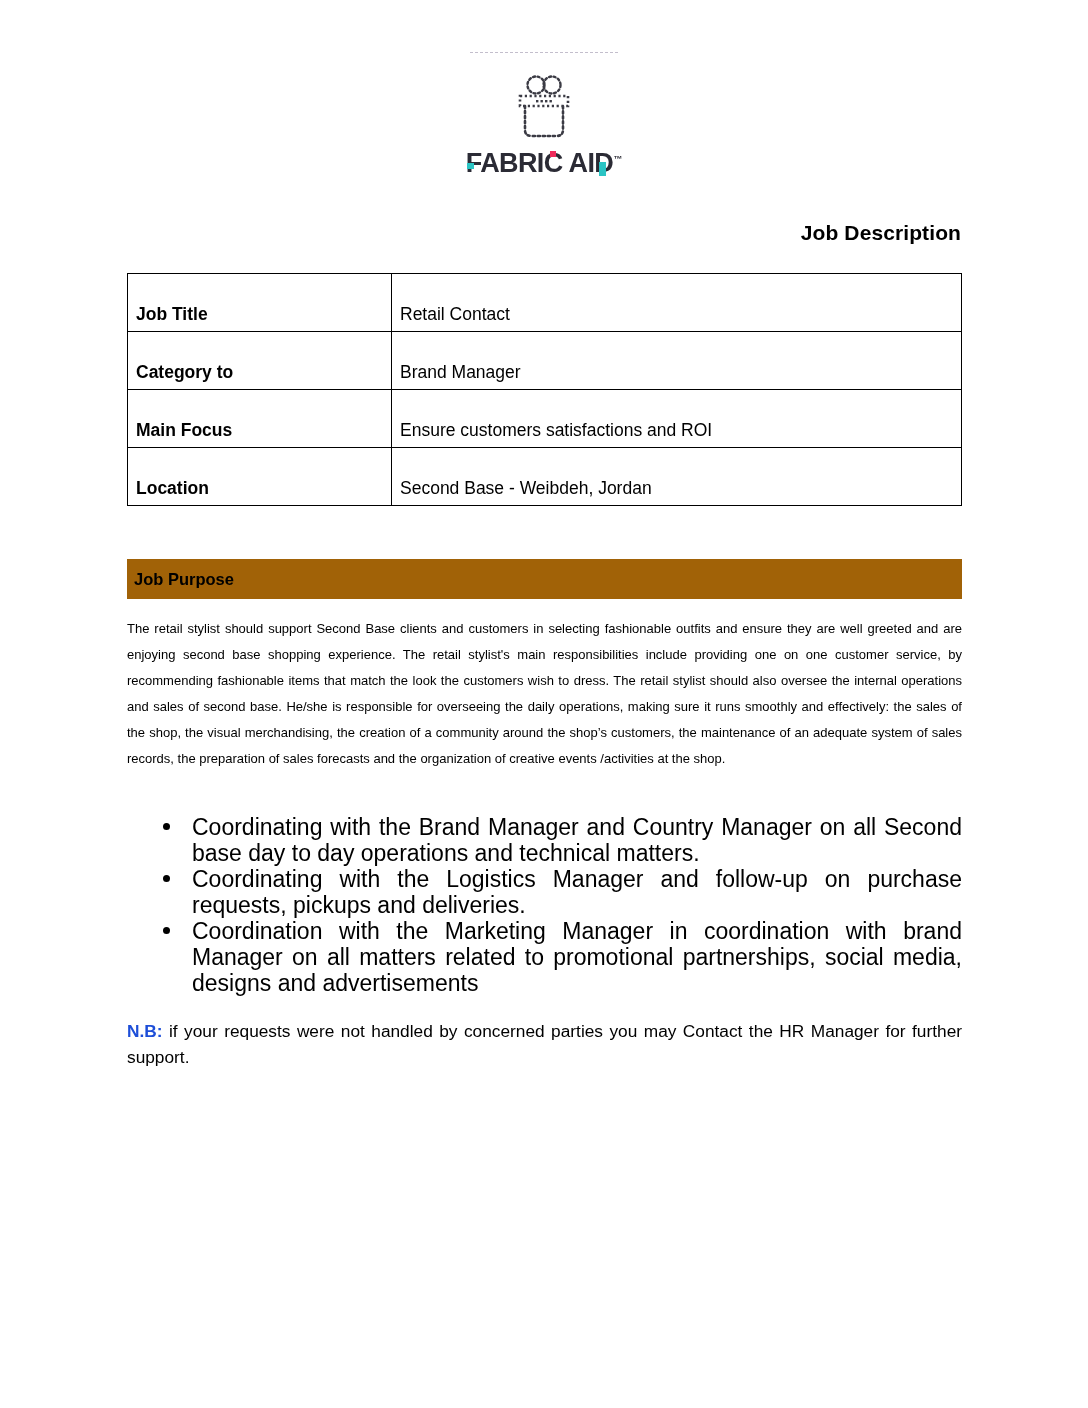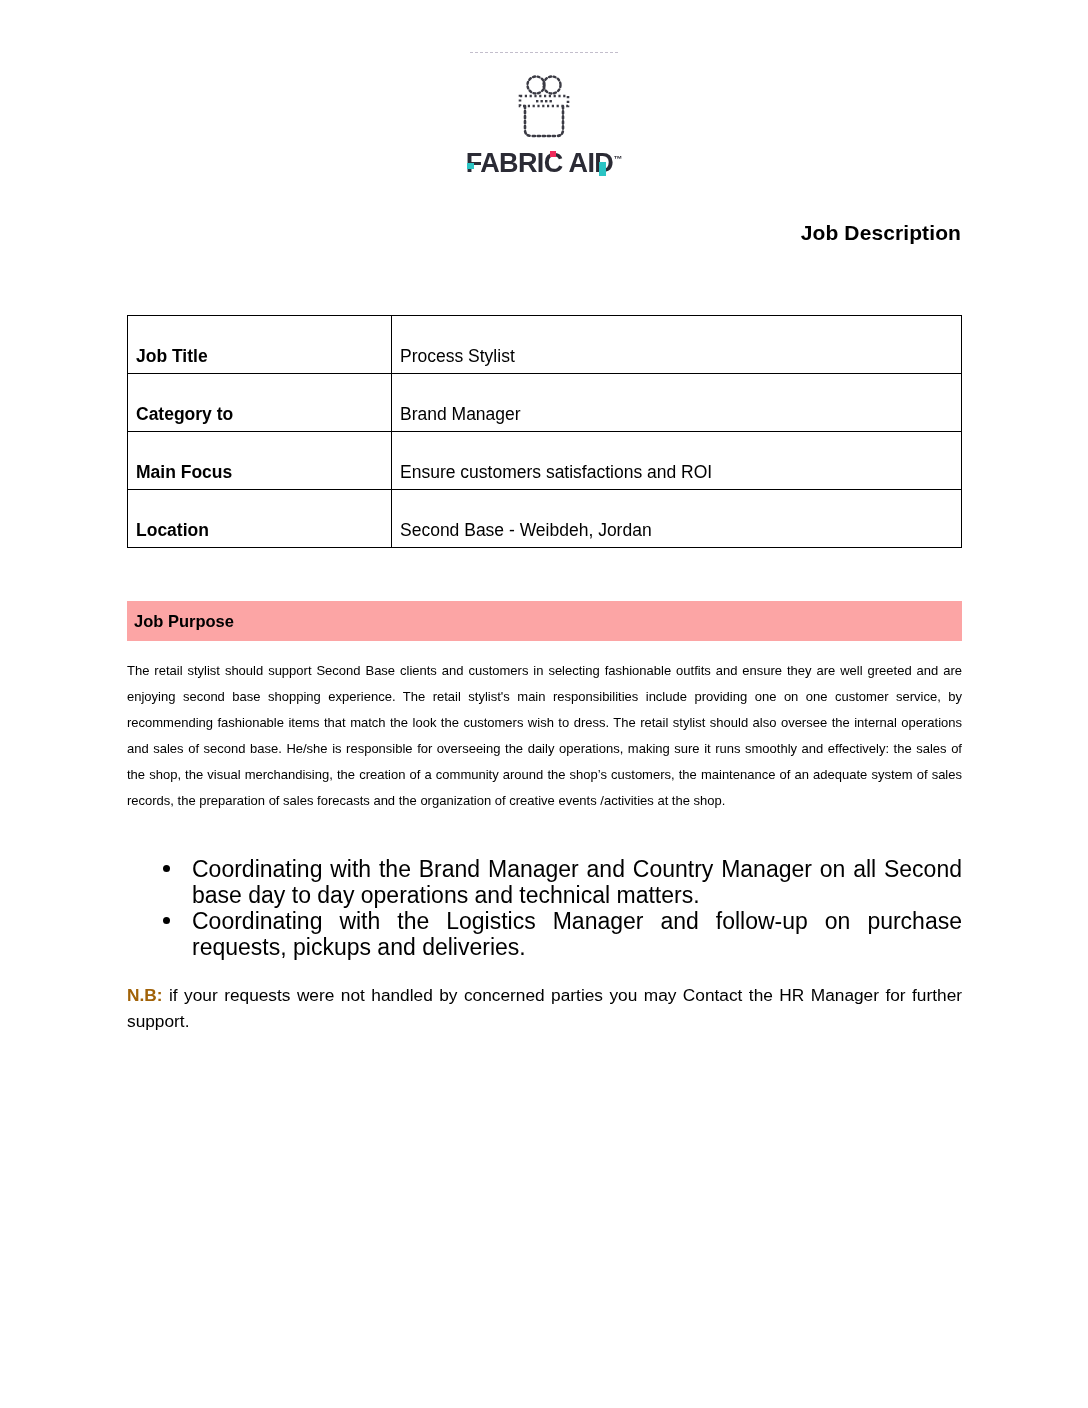--- a/index.html
+++ b/index.html
@@ -92,21 +92,21 @@
     text-align: right;
     font-size: 21px;
     font-weight: 700;
     margin-top: 44px;
     letter-spacing: .1px;
   }
 
   
   .info-table {
     width: 835px;
-    margin-top: 70px;
+    margin-top: 28px;
     border-collapse: collapse;
     table-layout: fixed;
   }
   .info-table td {
     border: 1.4px solid #000000;
     height: 50px;
     vertical-align: bottom;
     padding: 0 0 7px 8px;
     font-size: 17.5px;
     line-height: 1.15;
@@ -115,21 +115,21 @@
     width: 255px;
     font-weight: 700;
   }
   .info-table td.value {
     font-weight: 400;
   }
 
   
   .section-band {
     width: 835px;
-    background: #fca5a5;
+    background: #a16207;
     font-weight: 700;
     font-size: 16.5px;
     padding: 11px 0 11px 7px;
     box-sizing: border-box;
     line-height: 1.1;
   }
   .band-job-purpose { margin-top: 53px; }
   .band-work-relations { margin-top: 22px; }
 
   
@@ -168,21 +168,21 @@
 
   
   .note {
     width: 835px;
     margin-top: 22px;
     font-size: 17.3px;
     line-height: 26px;
     text-align: justify;
   }
   .note .nb {
-    color: #a16207;
+    color: #1d4ed8;
     font-weight: 700;
   }
 </style>
 </head>
 <body>
 
 <div class="page">
 
   <div class="header-block">
 
@@ -217,21 +217,21 @@
 
     </div>
   </div>
 
   <div class="doc-title">Job Description</div>
 
   <table class="info-table">
     <tbody>
       <tr>
         <td class="label">Job Title</td>
-        <td class="value">Process Stylist</td>
+        <td class="value">Retail Contact</td>
       </tr>
       <tr>
         <td class="label">Category to</td>
         <td class="value">Brand Manager</td>
       </tr>
       <tr>
         <td class="label">Main Focus</td>
         <td class="value">Ensure customers satisfactions and ROI</td>
       </tr>
       <tr>
@@ -248,19 +248,23 @@
 
   <ul class="bullet-list">
     <li>
       <span class="bullet-dot"></span>
       <span>Coordinating with the Brand Manager and Country Manager on all Second base day to day operations and technical matters.</span>
     </li>
     <li>
       <span class="bullet-dot"></span>
       <span>Coordinating with the Logistics Manager and follow-up on purchase requests, pickups and deliveries.</span>
     </li>
+    <li>
+      <span class="bullet-dot"></span>
+      <span>Coordination with the Marketing Manager in coordination with brand Manager on all matters related to promotional partnerships, social media, designs and advertisements</span>
+    </li>
   </ul>
 
   <p class="note">
     <span class="nb">N.B:</span><span> if your requests were not handled by concerned parties you may Contact the HR Manager for further support.</span>
   </p>
 
 </div>
 
 </body></html>

